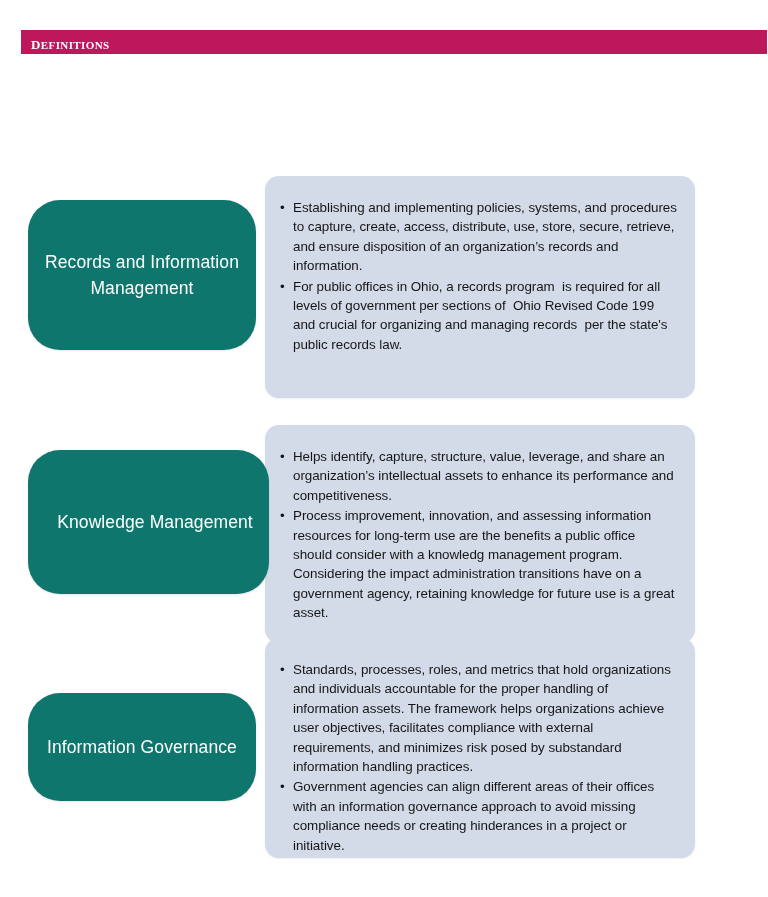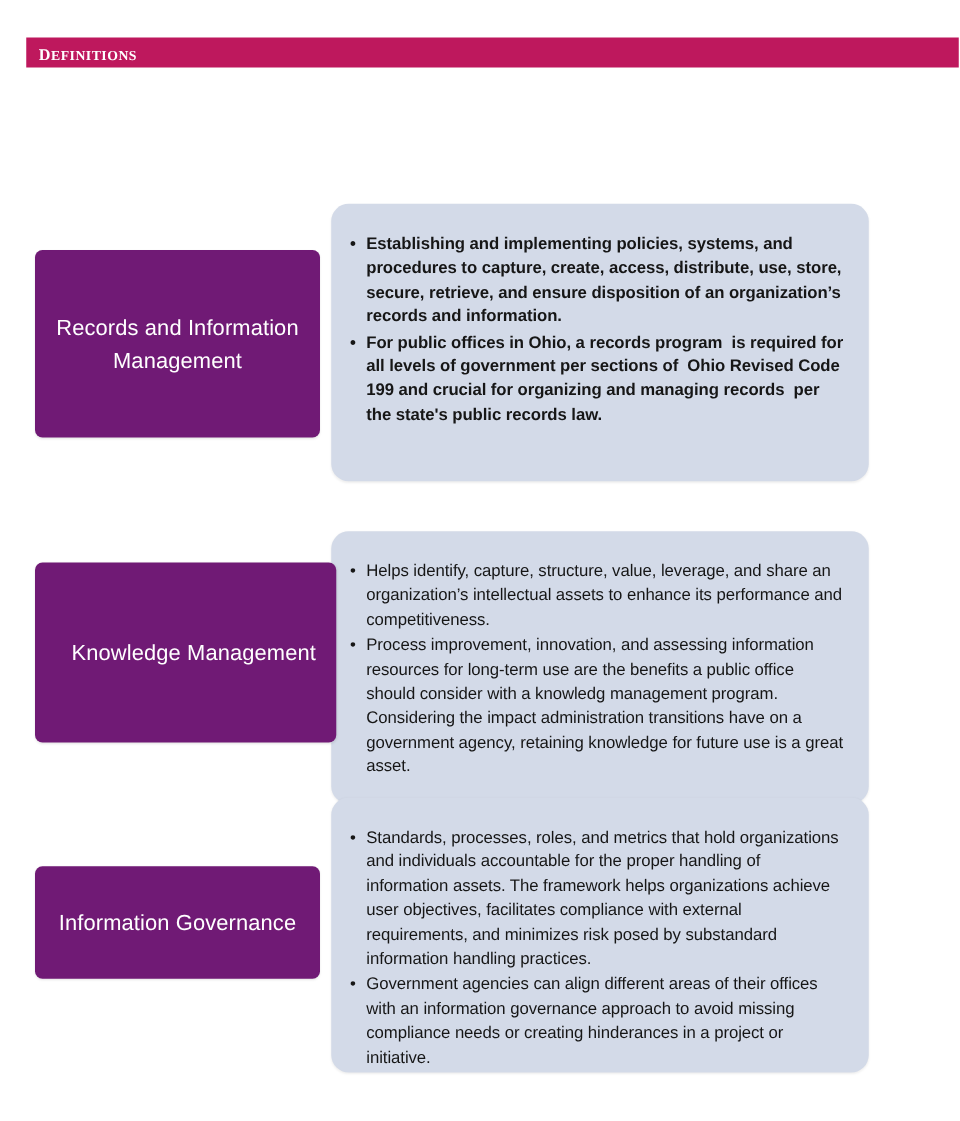--- a/index.html
+++ b/index.html
@@ -73,47 +73,47 @@
     width: 768px;
   }
   .block-b1 { height: 240px; }
   .block-b2 { height: 238px; }
   .block-b3 { height: 240px; }
 
   .label-box {
     position: absolute;
     left: 28px;
     width: 228px;
-    background: #701a75;
-    border-radius: 6px;
+    background: #0f766e;
+    border-radius: 32px;
     color: #ffffff;
     display: flex;
     align-items: center;
     justify-content: center;
     text-align: center;
     font-size: 17.5px;
     line-height: 26px;
     letter-spacing: 0.1px;
     box-shadow: 0 1px 2px rgba(0,0,0,0.10);
   }
   .block-b1 .label-box { top: 40px; height: 150px; }
   .block-b2 .label-box { top: 50px; height: 144px; padding-left: 13px; }
-  .block-b3 .label-box { top: 55px; height: 90px; }
+  .block-b3 .label-box { top: 55px; height: 108px; }
 
   .bullet-panel {
     position: absolute;
     left: 265px;
     width: 430px;
     background: #D3DAE8;
     border-radius: 14px;
     box-sizing: border-box;
     padding: 22px 18px 20px 14px;
     box-shadow: 0 1px 2px rgba(0,0,0,0.07);
   }
-  .block-b1 .bullet-panel { top: 3px; height: 222px; font-weight: bold; }
+  .block-b1 .bullet-panel { top: 16px; height: 222px; }
   .block-b2 .bullet-panel { top: 2px; height: 218px; margin-top: 23px; }
   .block-b3 .bullet-panel { top: 0px; height: 220px; }
 
   .bullet-list {
     margin: 0;
     padding: 0;
     list-style: none;
   }
   .bullet-item {
     position: relative;

